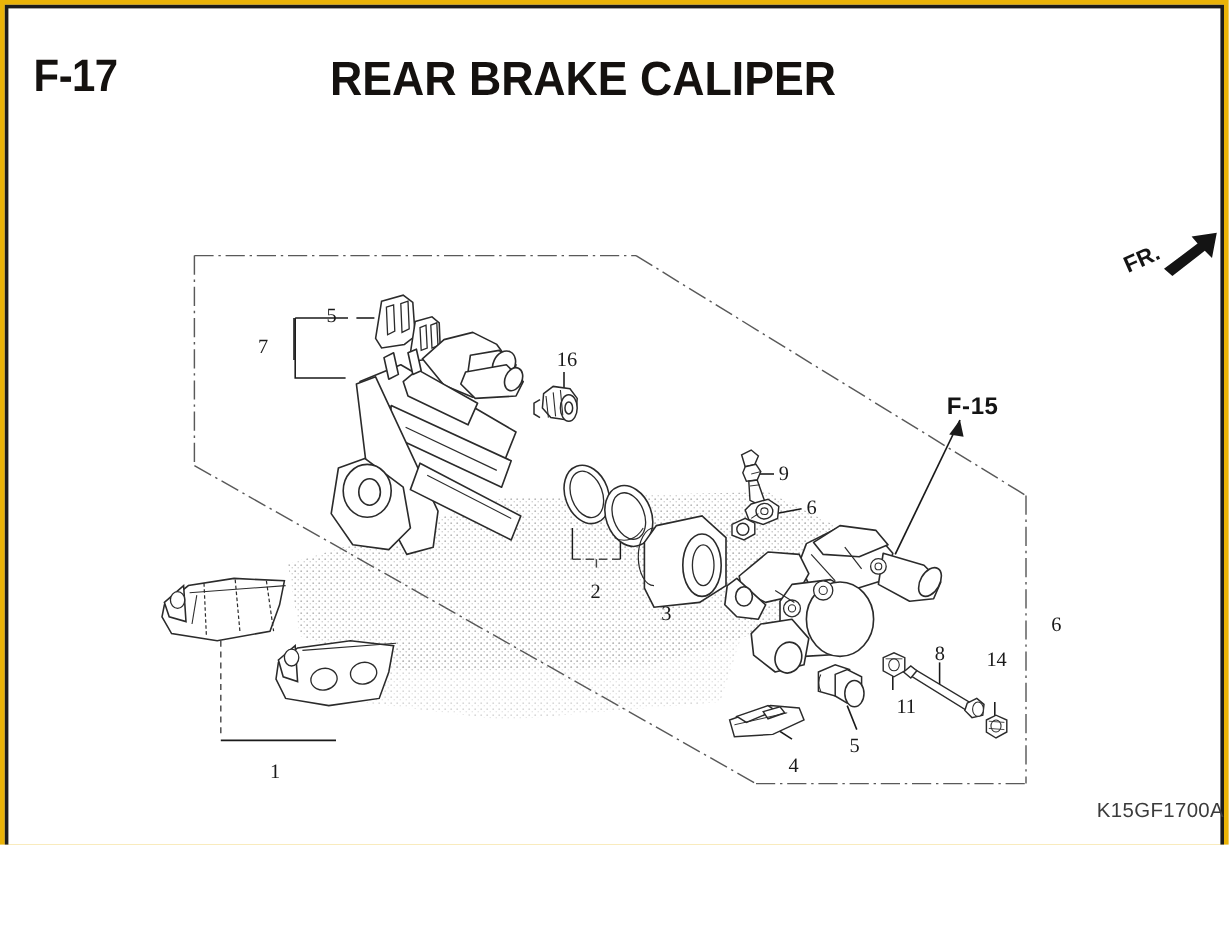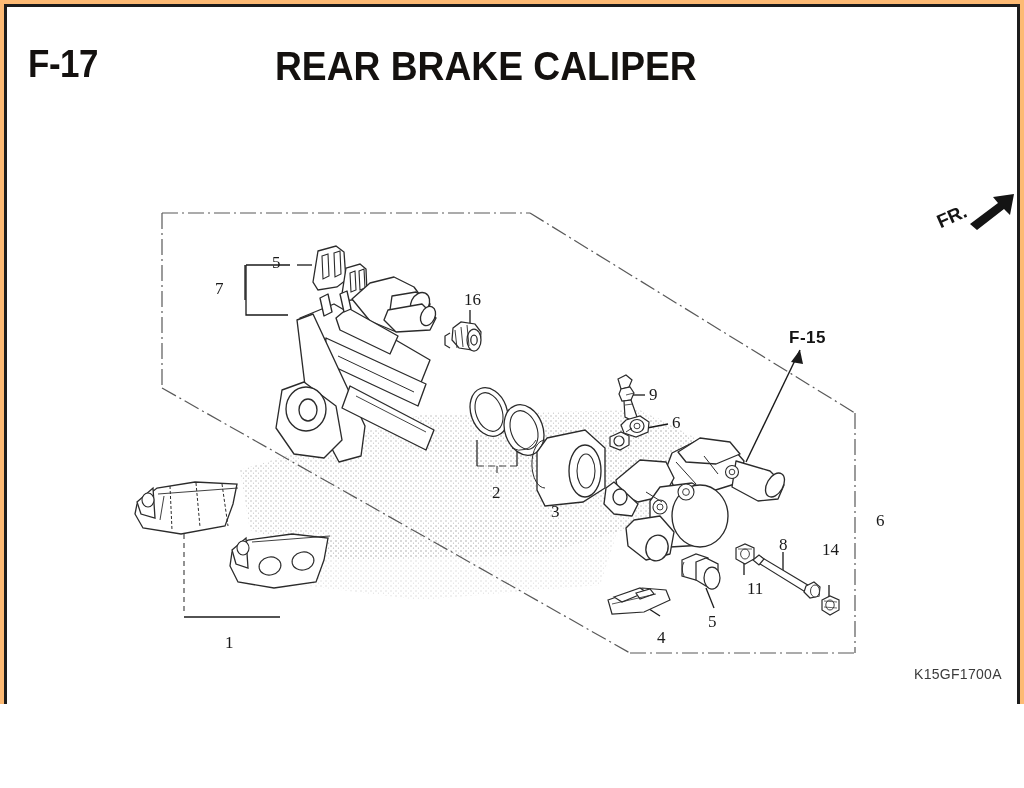--- a/index.html
+++ b/index.html
@@ -7,21 +7,21 @@
     padding: 0;
     background: #ffffff;
   }
   body {
     font-family: "Liberation Sans", sans-serif;
   }
   #page {
     position: relative;
     width: 1024px;
     height: 704px;
-    background: #fdba74;
+    background: #eab308;
     box-sizing: border-box;
     overflow: hidden;
   }
   .frame {
     position: absolute;
     left: 4px;
     top: 4px;
     width: 1016px;
     height: 780px;
     box-sizing: border-box;
@@ -51,21 +51,21 @@
     color: #14110f;
     font-family: "Liberation Sans", sans-serif;
     transform: scaleX(0.93);
     transform-origin: left center;
     white-space: nowrap;
   }
   .drawing-code {
     position: absolute;
     left: 914px;
     top: 666px;
-    font-size: 14px;
+    font-size: 17px;
     color: #3b3b3b;
     letter-spacing: 0.3px;
     font-family: "Liberation Sans", sans-serif;
   }
   svg.art {
     position: absolute;
     left: 0;
     top: 0;
     width: 1024px;
     height: 788px;
@@ -78,21 +78,21 @@
     font-weight: bold;
     color: #141414;
     font-family: "Liberation Sans", sans-serif;
     transform: rotate(-24deg);
     transform-origin: left center;
   }
   .f15-label {
     position: absolute;
     left: 789px;
     top: 328px;
-    font-size: 17px;
+    font-size: 20px;
     font-weight: bold;
     color: #141414;
     letter-spacing: 0.5px;
     font-family: "Liberation Sans", sans-serif;
   }
   .num {
     position: absolute;
     font-size: 17px;
     color: #1a1a1a;
     font-family: "Liberation Serif", serif;

